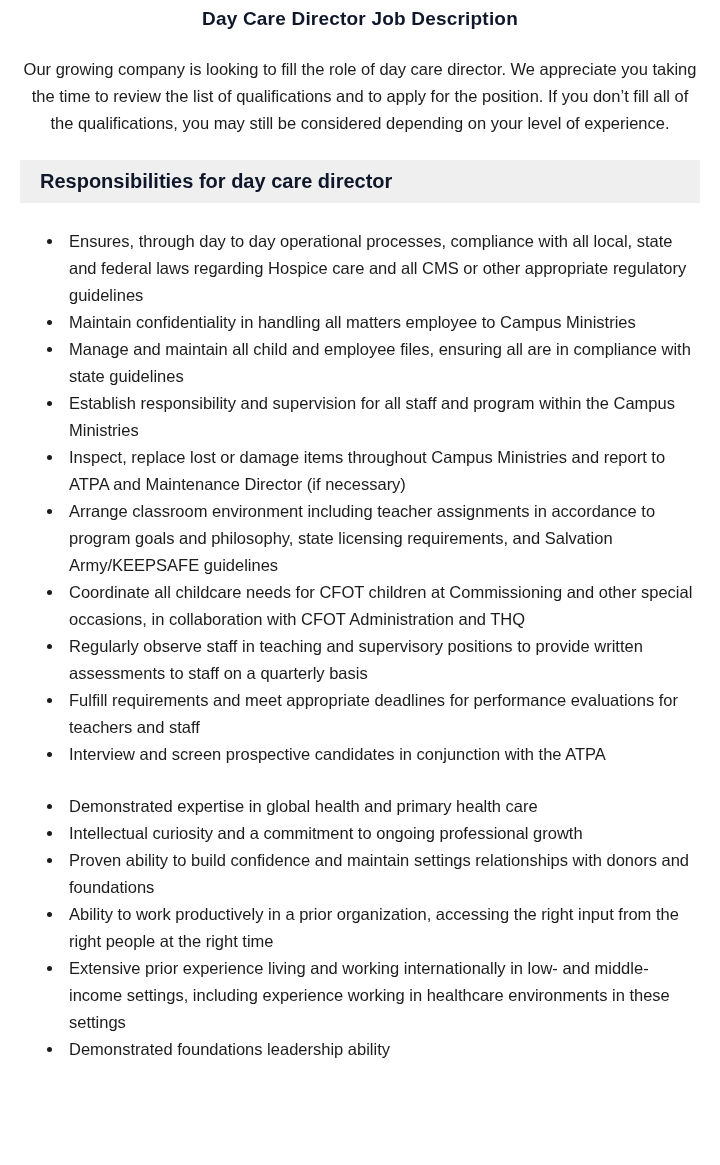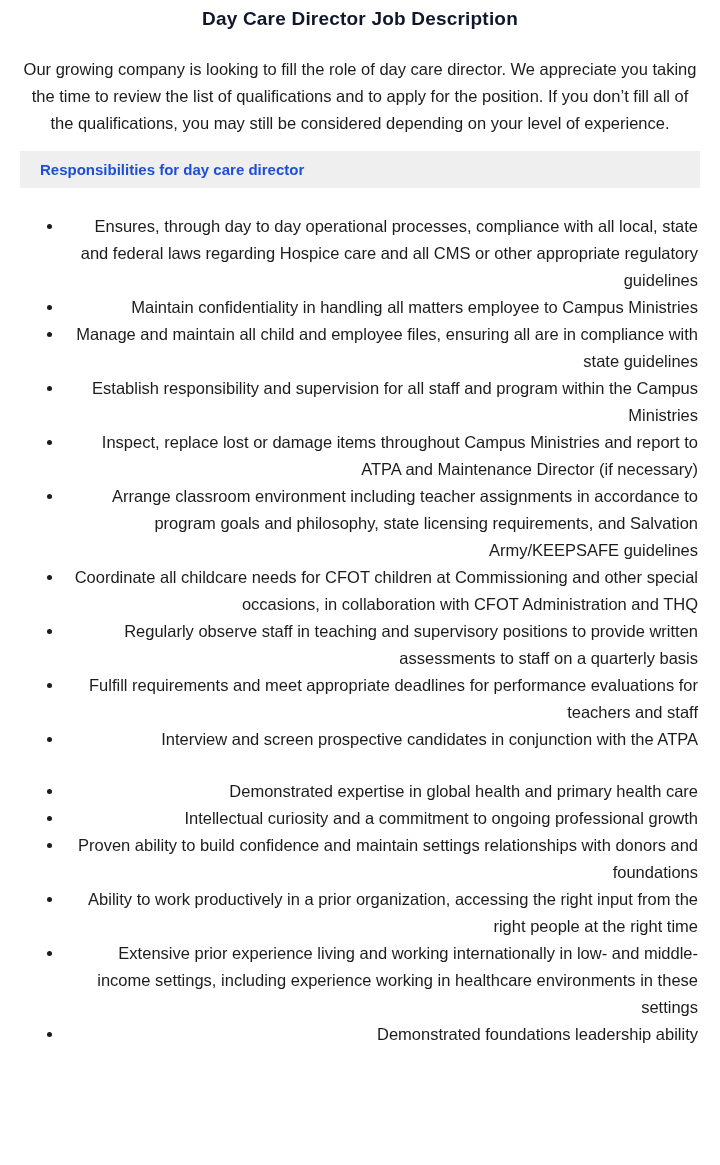--- a/index.html
+++ b/index.html
@@ -28,32 +28,31 @@
     letter-spacing: 0.2px;
   }
   .intro {
     margin: 26px 0 0 0;
     font-size: 16.5px;
     line-height: 27px;
     text-align: center;
   }
   .section-header {
     background: #efefef;
-    margin: 14px -2px 0 -2px;
+    margin: 23px -2px 0 -2px;
     padding: 10px 20px;
-    font-size: 15px;
+    font-size: 20px;
     font-weight: 700;
-    color: #1d4ed8;
+    color: #0f172a;
   }
   ul.bullet-list {
     margin: 25px 0 0 0;
     padding: 0 0 0 42px;
     font-size: 16.5px;
     line-height: 27px;
-    text-align: right;
   }
   ul.bullet-list li {
     padding-left: 5px;
     margin: 0;
   }
 </style>
 </head>
 <body>
 
 <div class="page">

